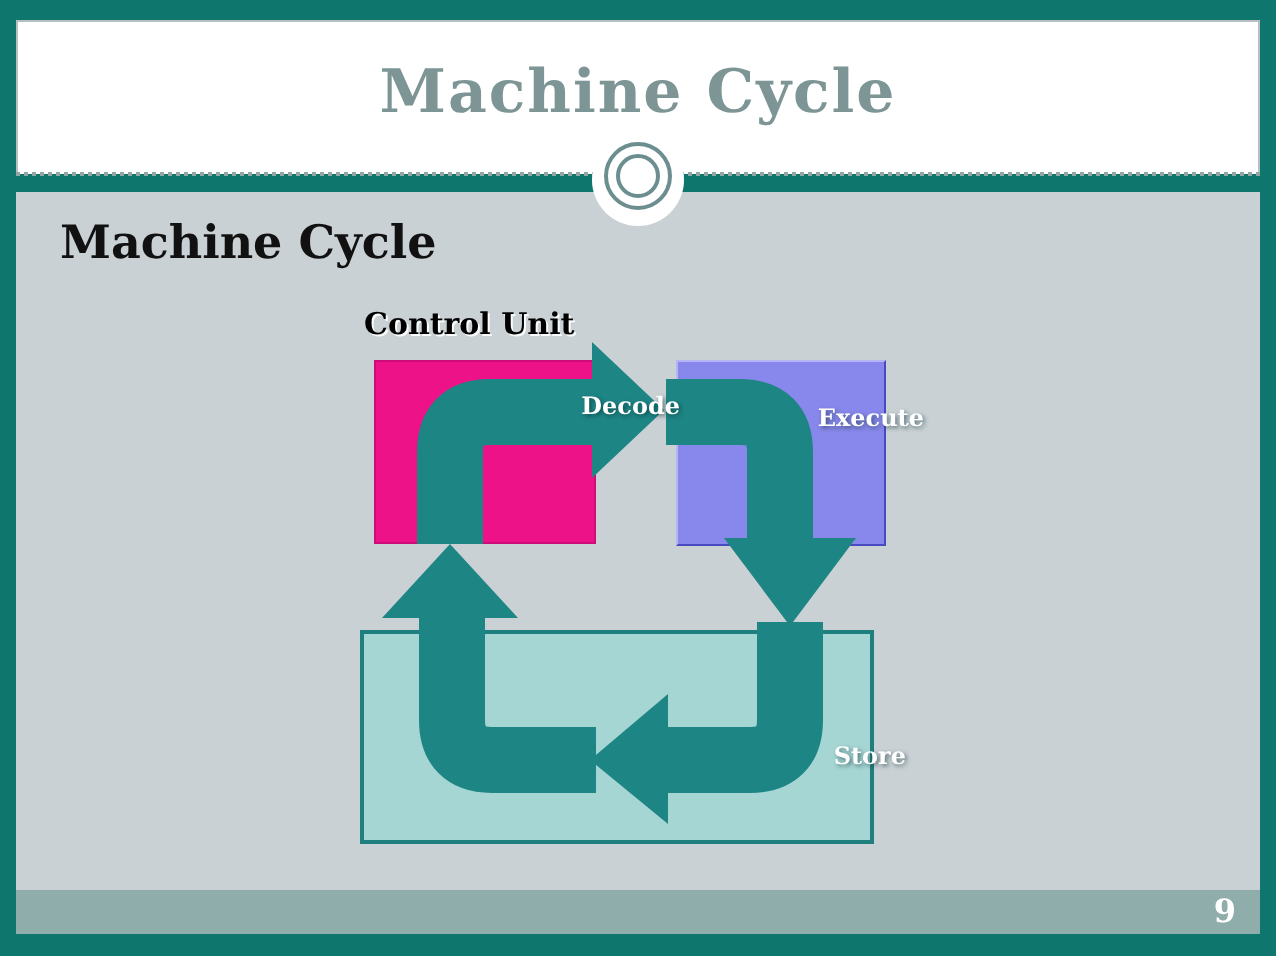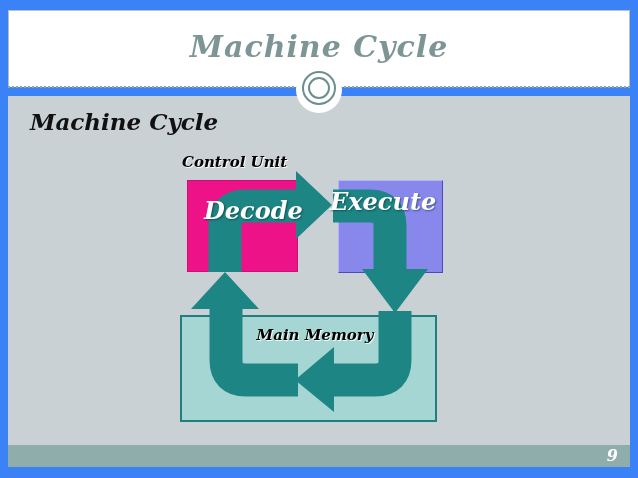--- a/index.html
+++ b/index.html
@@ -1,22 +1,21 @@
 <!DOCTYPE html>
 <html><head>
 <meta charset="utf-8">
 <style>
   * { margin: 0; padding: 0; box-sizing: border-box; }
   body { font-family: "DejaVu Serif", serif; }
   .slide {
     position: relative;
     width: 638px; height: 478px;
-    background: #3b82f6;
+    background: #0f766e;
     overflow: hidden;
-    font-style: italic;
   }
   
   .header {
     position: absolute; left: 8px; top: 10px; width: 622px; height: 77px;
     background: #ffffff;
     border: 1px solid #b6c0c2; border-bottom: none;
     display: flex; align-items: center; justify-content: center;
   }
   .title {
     font-size: 30px; font-weight: bold; color: #7e9595;
@@ -68,26 +67,27 @@
     border-top-color: #b4b4f6; border-left-color: #b4b4f6;
   }
   .box-mm {
     position: absolute; left: 10px; top: 165px; width: 257px; height: 107px;
     background: #a6d6d4; border: 2px solid #1f7f7f;
   }
   .arrows { position: absolute; left: 0; top: 0; }
   .arrows path { fill: none; stroke-width: 33; }
   .step-label {
     position: absolute; text-align: right;
-    font-size: 24px; font-weight: bold; color: #ffffff;
+    font-size: 12px; font-weight: bold; color: #ffffff;
     text-shadow: 1px 1px 2px rgba(0,40,40,0.55);
     white-space: nowrap;
+    margin-left: 48px;
   }
   .st-decode  { left: 34px;  top: 46px;  width: 88px; }
-  .st-execute { left: 160px; top: 37px;  width: 84px; }
+  .st-execute { left: 160px; top: 52px;  width: 84px; }
   .st-fetch   { left: 52px;  top: 221px; width: 80px; }
   .st-store   { left: 155px; top: 221px; width: 80px; }
   
   .footer {
     position: absolute; left: 8px; top: 445px; width: 622px; height: 22px;
     background: #8fadab;
     text-align: right; line-height: 22px; padding-right: 12px;
   }
   .page-number {
     color: #ffffff; font-size: 16px; font-weight: bold;
@@ -114,34 +114,34 @@
   <div class="subtitle">Machine Cycle</div>
 
   <div class="diagram">
 
     <div class="blk-label lbl-cu">Control Unit</div>
 
     <div class="box-cu"></div>
     <div class="box-alu"></div>
     <div class="box-mm"></div>
 
-    <div class="blk-label lbl-mm">Main Memory</div>
 
     <svg class="arrows" width="290" height="285" viewBox="0 0 290 285">
       <path d="M 55 122 L 55 76 Q 55 56 75 56 L 128 56" stroke="#1e8585"></path>
       <polygon points="126,21 126,89 162,55" fill="#1e8585"></polygon>
       <path d="M 163 56 L 200 56 Q 220 56 220 76 L 220 124" stroke="#1e8585"></path>
       <polygon points="192,119 258,119 225,163" fill="#1e8585"></polygon>
       <path d="M 225 161 L 225 210 Q 225 230 205 230 L 162 230" stroke="#1e8585"></path>
       <polygon points="164,197 164,262 125,230" fill="#1e8585"></polygon>
       <path d="M 128 230 L 76 230 Q 56 230 56 210 L 56 159" stroke="#1e8585"></path>
       <polygon points="21,159 89,159 55,122" fill="#1e8585"></polygon>
     </svg>
 
     <div class="step-label st-decode">Decode</div>
     <div class="step-label st-execute">Execute</div>
+    <div class="step-label st-store">Store</div>
   </div>
 
   <div class="footer">
     <span class="page-number">9</span>
   </div>
 
 </div>
 
 </body></html>

